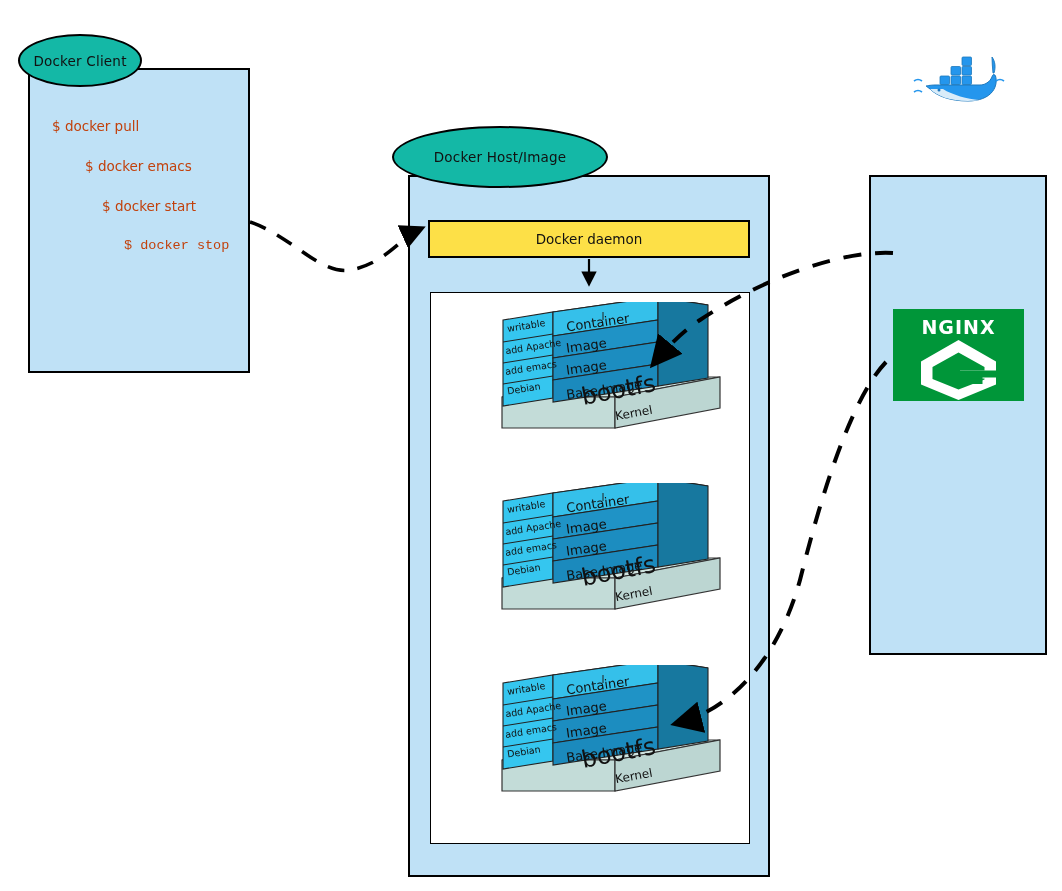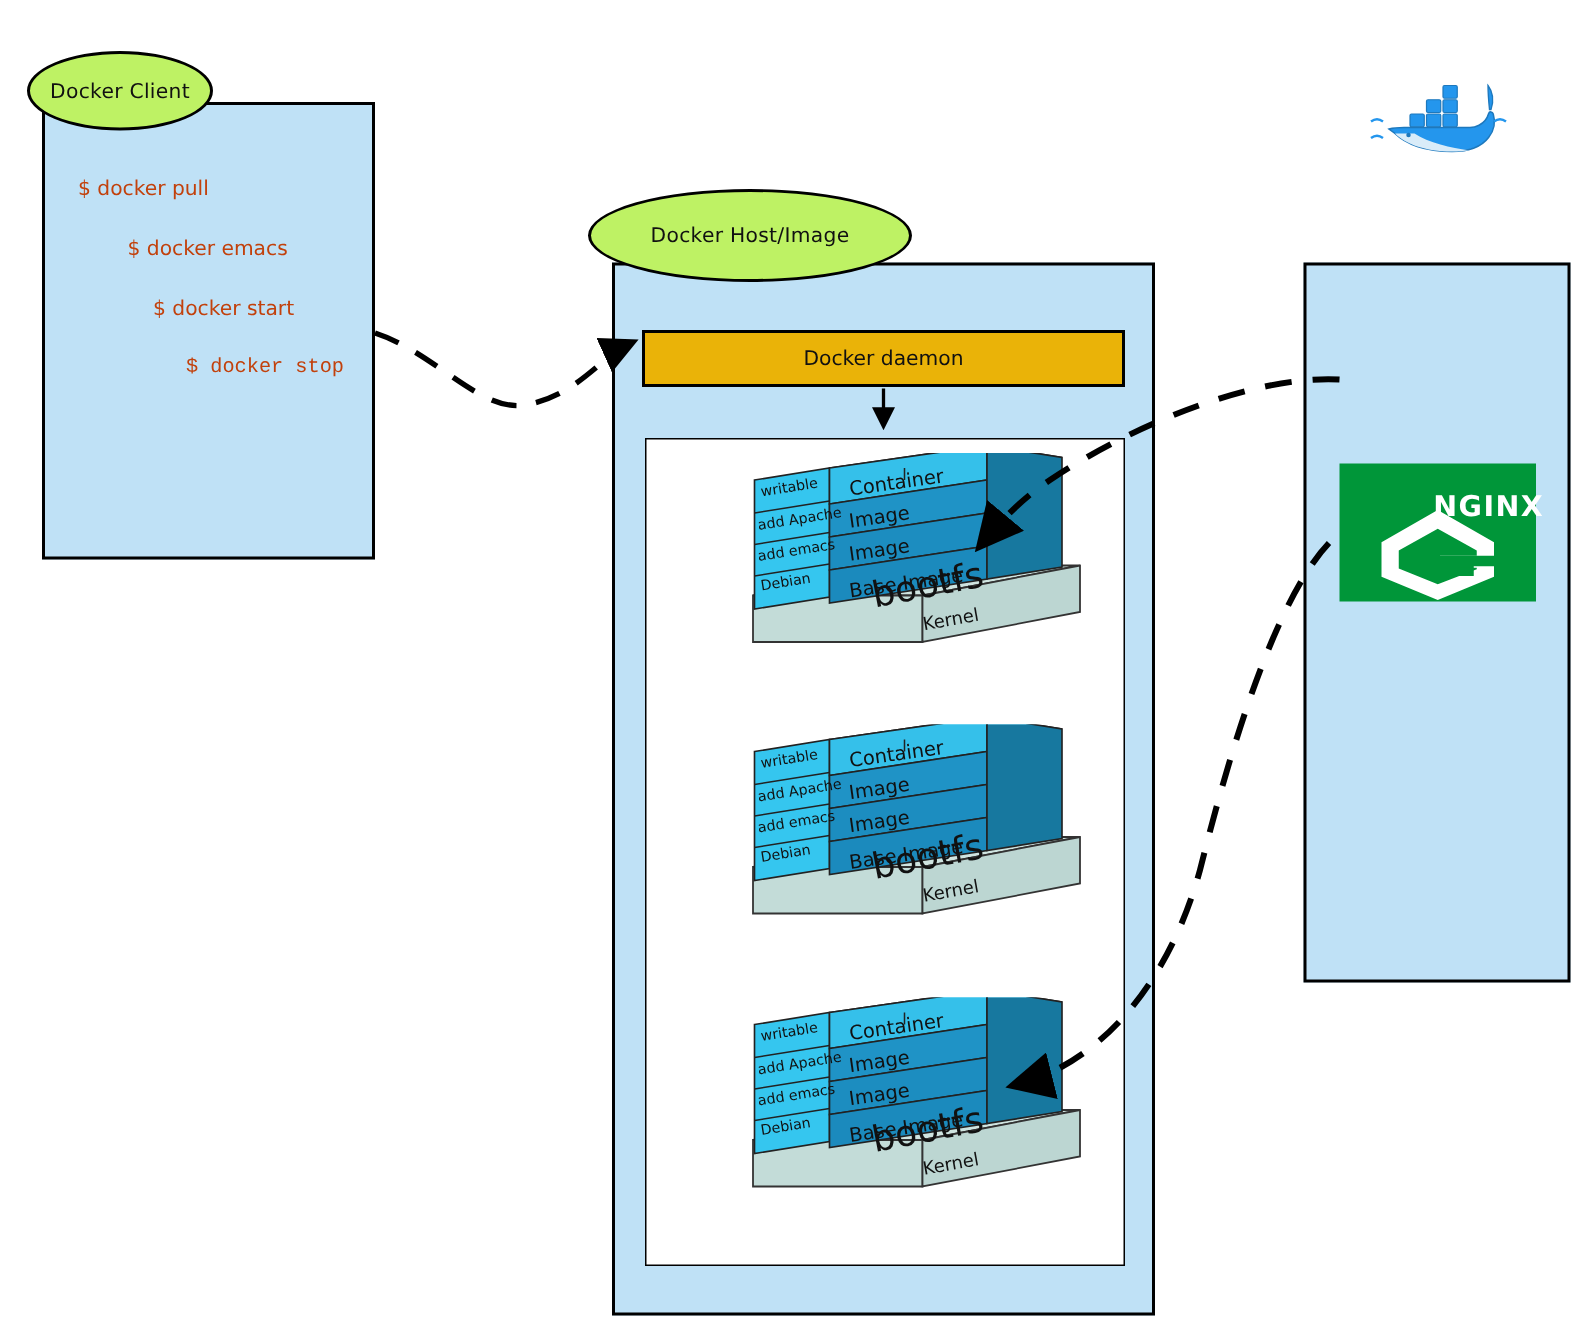--- a/index.html
+++ b/index.html
@@ -4,25 +4,25 @@
 <style>
   html,body{margin:0;padding:0;background:#ffffff;}
   body{width:1062px;height:891px;position:relative;overflow:hidden;
        font-family:"DejaVu Sans","Liberation Sans",sans-serif;}
   .stage{position:absolute;inset:0;width:1062px;height:891px;}
 
   
   .box{position:absolute;box-sizing:border-box;}
   .host-box,.client-box,.registry-box{
     background:#bfe1f6;border:2.5px solid #000;}
-  .white-box{background:#eab308;border:2.5px solid #000;}
+  .white-box{background:#fde047;border:2.5px solid #000;}
   .inner-box{background:#ffffff;border:1.6px solid #000;}
 
   
-  .pill{position:absolute;background:#bef264;border:2.6px solid #000;
+  .pill{position:absolute;background:#14b8a6;border:2.6px solid #000;
         border-radius:50%/50%;display:flex;align-items:center;
         justify-content:center;box-sizing:border-box;z-index:40;}
   .pill span{font-size:13.5px;color:#111;letter-spacing:.2px;}
 
   .cmd{position:absolute;font-size:13.5px;color:#c2410c;white-space:nowrap;}
   .daemon-label{font-size:13.5px;color:#111;}
   .reg-label{position:absolute;font-size:13.5px;color:#111;
              text-align:center;width:100%;}
 
   
@@ -101,21 +101,21 @@
                C58 63 42 59 33 53 Z" fill="#d9ecf9"></path>
       <path d="M84 37 C86 31 85 25 82 21 C82 26 82.5 32 83 37 Z" fill="#2496ed" stroke="#1d78bd" stroke-width="0.9"></path>
       <circle cx="29" cy="54" r="1.5" fill="#1d78bd"></circle>
       <path d="M4 45 q4 -3 8 0 M4 56 q4 -3 8 0 M86 45 q4 -3 8 0" stroke="#2496ed" stroke-width="1.6" fill="none"></path>
     </svg>
   </div>
   <div class="reg-label" style="left:869px;top:148px;">Registry</div>
 
 
   <div class="nginx-logo" style="left:893px;top:309px;width:131px;height:92px;">
-    <div class="nginx-word" style="top:18px;padding-left:34px;">NGINX</div>
+    <div class="nginx-word" style="top:7px;">NGINX</div>
     <svg width="131" height="62" viewBox="0 0 131 62" style="position:absolute;left:0;top:30px;">
       <path d="M65.5 2 L102 22 L102 58 L90 58 L90 44 L68 44 L68 33 L102 33
                L102 22 L65.5 9 L29 22 L29 45 L65.5 58 L65.5 58 L102 58
                L102 58 L65.5 58 Z" fill="none"></path>
       <path d="M65.5 1 L103 22.5 L103 57 L89.5 57 L89.5 45.5 L67 45.5
                L67 32 L103 32 L103 22.5 M65.5 1 L28 22.5 L28 45.5
                L65.5 61 L103 45.5 L103 38 L89.5 38 L89.5 40
                L65.5 50 L41.5 40 L41.5 28 L65.5 16 L89.5 28 L103 28" fill="none" stroke="#ffffff" stroke-width="0"></path>
       <polygon points="65.5,1 103,22.5 103,31.5 67,31.5 67,45 89.5,45 89.5,38.5
                        103,38.5 103,45.5 65.5,61 28,45.5 28,22.5" fill="#ffffff"></polygon>

